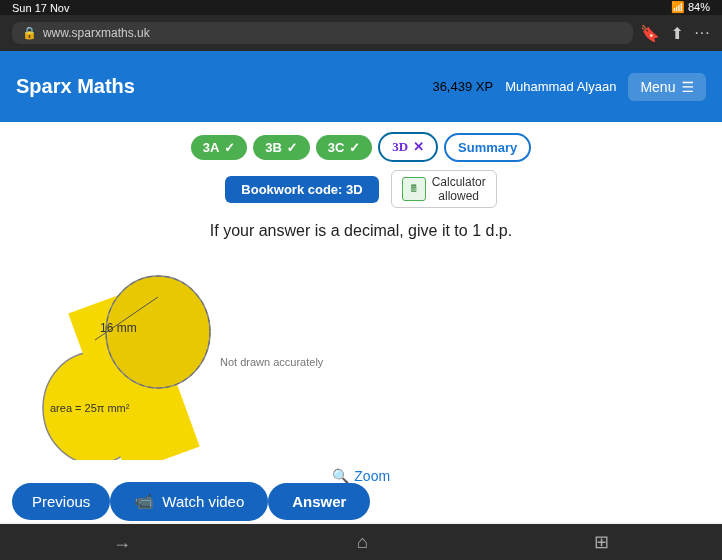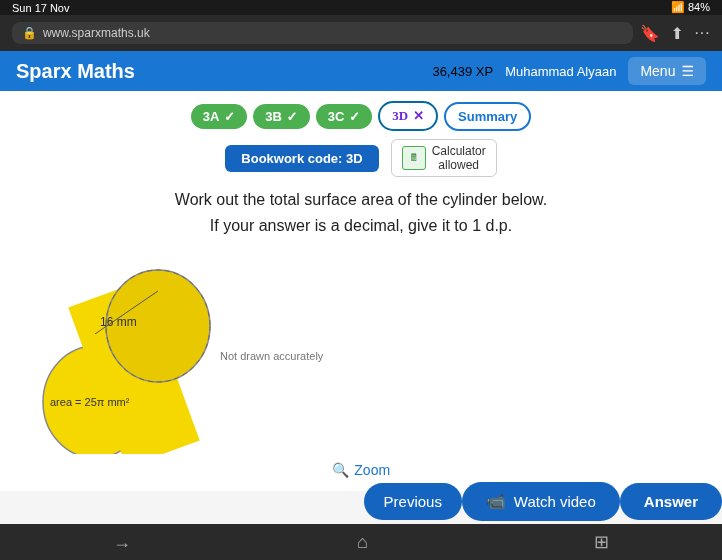--- a/index.html
+++ b/index.html
@@ -50,21 +50,21 @@
     .address-actions { display: flex; gap: 10px; align-items: center; }
     .address-actions span { color: #ccc; font-size: 16px; cursor: pointer; }
 
     
     .header {
       background: #1976d2;
       padding: 12px 16px;
       display: flex;
       align-items: center;
       justify-content: space-between;
-      height: 40px;
+      height: 71px;
     }
     .header-logo {
       color: white;
       font-size: 20px;
       font-weight: bold;
     }
     .header-right {
       display: flex;
       align-items: center;
       gap: 12px;
@@ -216,21 +216,21 @@
     }
     .zoom-icon { font-size: 14px; }
 
     
     .bottom-nav {
       position: absolute;
       bottom: 36px;
       left: 12px;
       right: 0;
       display: flex;
-      justify-content: flex-end;
+      justify-content: flex-start;
       align-items: center;
       padding: 0 0;
       height: 46px;
     }
     .btn-previous {
       background: #1565c0;
       color: white;
       border: none;
       border-radius: 24px;
       padding: 10px 20px;
@@ -348,21 +348,20 @@
     <div class="calculator-badge">
       <div class="calc-icon">🖩</div>
       <div>
         <div>Calculator</div>
         <div>allowed</div>
       </div>
     </div>
   </div>
 
   <div class="question-text">
-    <div>Work out the total surface area of the cylinder below.</div>
     <div>If your answer is a decimal, give it to 1 d.p.</div>
   </div>
 
   <div class="diagram-container">
     <svg class="cylinder-svg" viewBox="0 0 220 200">
 
       <ellipse cx="95" cy="148" rx="52" ry="56" fill="#f5d800" stroke="#888" stroke-width="1.5"></ellipse>
 
       <rect x="95" y="35" width="78" height="170" fill="#f5d800" rx="0" ry="0" transform="rotate(-20, 134, 120)"></rect>
 

